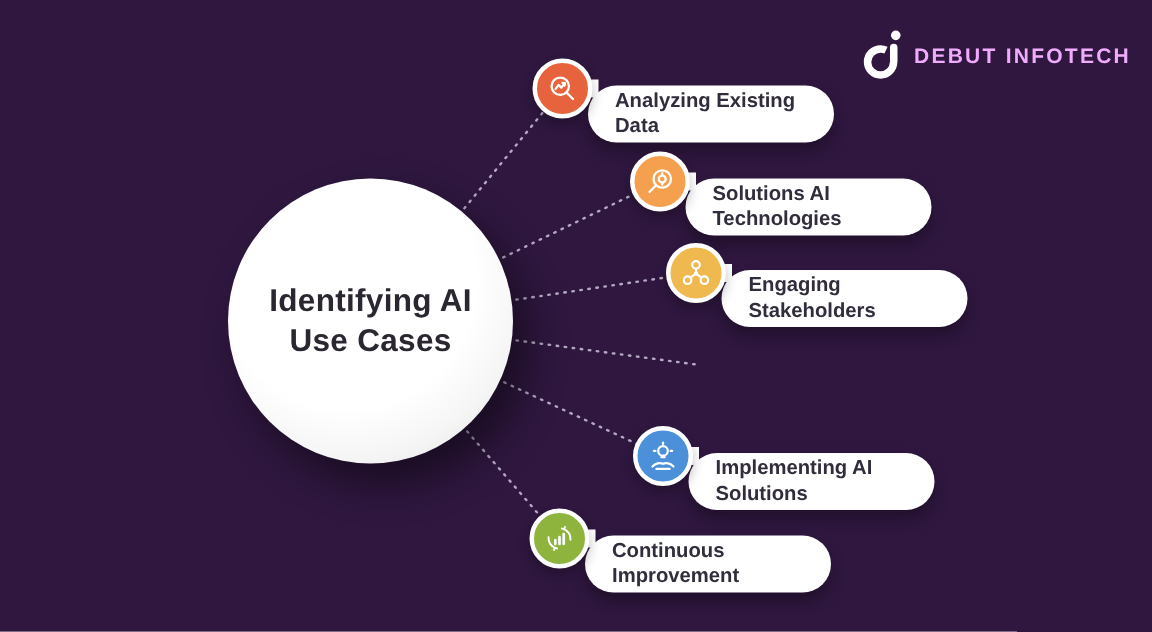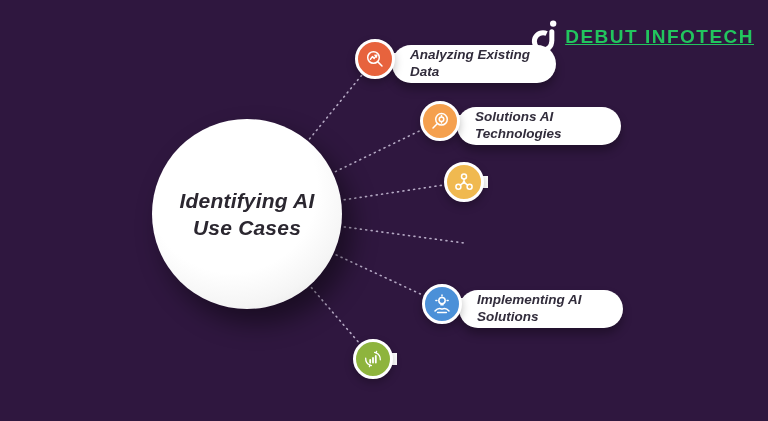--- a/index.html
+++ b/index.html
@@ -5,50 +5,49 @@
   html,body{margin:0;padding:0;}
   .stage{
     position:relative;width:768px;height:421px;overflow:hidden;
     font-family:"Liberation Sans",sans-serif;background:#2f173f;
   }
   .connectors{position:absolute;left:0;top:0;z-index:1;}
   .center-circle{
     position:absolute;left:152px;top:119px;width:190px;height:190px;border-radius:50%;
     background:radial-gradient(circle at 42% 36%, #ffffff 52%, #f5f5f5 72%, #e6e6e6 88%, #d0d0d0 100%);
     box-shadow:10px 14px 26px rgba(0,0,0,.45);
-    display:flex;align-items:center;justify-content:center;z-index:2;font-style:italic;
+    display:flex;align-items:center;justify-content:center;z-index:2;
   }
   .center-title{
     width:165px;text-align:center;font-size:21px;font-weight:bold;
     color:#2b2730;line-height:1.3;letter-spacing:.2px;
   }
   .item{position:absolute;width:210px;height:40px;z-index:3;}
   .item-1{left:355px;top:39px}
   .item-2{left:420px;top:101px}
   .item-3{left:444px;top:162px}
   .item-4{left:444px;top:223px}
   .item-5{left:422px;top:284px}
   .item-6{left:353px;top:339px}
   .pill{
-    position:absolute;left:37px;top:6px;width:164px;height:38px;border-radius:19px;
+    position:absolute;left:37px;top:18px;width:164px;height:38px;border-radius:19px;
     background:#ffffff;display:flex;align-items:center;
     padding:0 8px 0 18px;box-sizing:border-box;z-index:1;
     box-shadow:0 6px 10px rgba(0,0,0,.30);
-    font-style:italic;
   }
   .pill-label{font-size:13.5px;font-weight:bold;color:#322d3c;line-height:1.25;}
   .neck{position:absolute;left:28px;top:14px;width:16px;height:12px;background:#ffffff;z-index:2;}
   .icon-circle{
     position:absolute;left:0;top:0;width:34px;height:34px;border:3px solid #ffffff;border-radius:50%;
     display:flex;align-items:center;justify-content:center;z-index:3;
     box-shadow:0 4px 8px rgba(0,0,0,.25);
   }
   .icon-circle svg{display:block;}
   .logo{position:absolute;top:19px;right:14px;display:flex;align-items:center;gap:7px;z-index:4;}
-  .logo-text{color:#22c55e;font-size:19px;font-weight:bold;letter-spacing:1.5px;text-decoration:underline;}
+  .logo-text{color:#f0abfc;font-size:14px;font-weight:bold;letter-spacing:1.5px;}
   .ic{stroke:#fff;fill:none;stroke-width:1.5;stroke-linecap:round;stroke-linejoin:round;}
 </style>
 </head>
 <body>
 
 <div class="stage" style="background-color: rgb(47, 23, 63);">
 
   <svg class="connectors" width="768" height="421">
     <g stroke-width="1.6" stroke-dasharray="1 4.4" stroke-linecap="round" opacity="0.85">
       <line x1="248" y1="214" x2="375" y2="59" stroke="#cdc3dc"></line>
@@ -89,20 +88,23 @@
         <circle cx="11.5" cy="8.3" r="5.8"></circle>
         <line x1="7.2" y1="12.7" x2="3" y2="17"></line>
         <circle cx="11.5" cy="8.3" r="2.3"></circle>
         <line x1="11.5" y1="4.6" x2="11.5" y2="5.4"></line>
         <line x1="11.5" y1="11.2" x2="11.5" y2="12"></line>
       </svg>
     </div>
   </div>
 
   <div class="item item-3">
+    <div class="pill">
+      <span class="pill-label">Engaging Stakeholders</span>
+    </div>
     <div class="neck"></div>
     <div class="icon-circle" style="background-color: rgb(240, 185, 80);">
       <svg width="20" height="20" viewBox="0 0 20 20" class="ic">
         <circle cx="10" cy="4.6" r="2.5"></circle>
         <circle cx="4.4" cy="14.8" r="2.5"></circle>
         <circle cx="15.6" cy="14.8" r="2.5"></circle>
         <line x1="10" y1="10.4" x2="10" y2="7.3"></line>
         <line x1="10" y1="10.4" x2="6.3" y2="13.1"></line>
         <line x1="10" y1="10.4" x2="13.7" y2="13.1"></line>
         <circle cx="10" cy="10.4" r="0.7" fill="#fff"></circle>
@@ -123,20 +125,23 @@
         <line x1="10" y1="1" x2="10" y2="2"></line>
         <line x1="4.9" y1="6.6" x2="3.9" y2="6.6"></line>
         <line x1="15.1" y1="6.6" x2="16.1" y2="6.6"></line>
         <path d="M3,17 C5,14.7 8,14.2 10,15.2 C12,14.2 15,14.7 17,17"></path>
         <line x1="5.6" y1="18.6" x2="14.4" y2="18.6"></line>
       </svg>
     </div>
   </div>
 
   <div class="item item-6">
+    <div class="pill">
+      <span class="pill-label">Continuous Improvement</span>
+    </div>
     <div class="neck"></div>
     <div class="icon-circle" style="background-color: rgb(142, 180, 61);">
       <svg width="20" height="20" viewBox="0 0 20 20" class="ic">
         <line x1="7.2" y1="13.6" x2="7.2" y2="11" stroke-width="1.8"></line>
         <line x1="10" y1="13.6" x2="10" y2="9" stroke-width="1.8"></line>
         <line x1="12.8" y1="13.6" x2="12.8" y2="7" stroke-width="1.8"></line>
         <path d="M17.3,10.8 a7.4,7.4 0 0 0 -4.2,-7" stroke-width="1.3"></path>
         <polyline points="11.6,3.4 13.1,3.8 13.6,2.3" stroke-width="1.3"></polyline>
         <path d="M2.7,9.2 a7.4,7.4 0 0 0 4.2,7" stroke-width="1.3"></path>
         <polyline points="8.4,16.6 6.9,16.2 6.4,17.7" stroke-width="1.3"></polyline>

